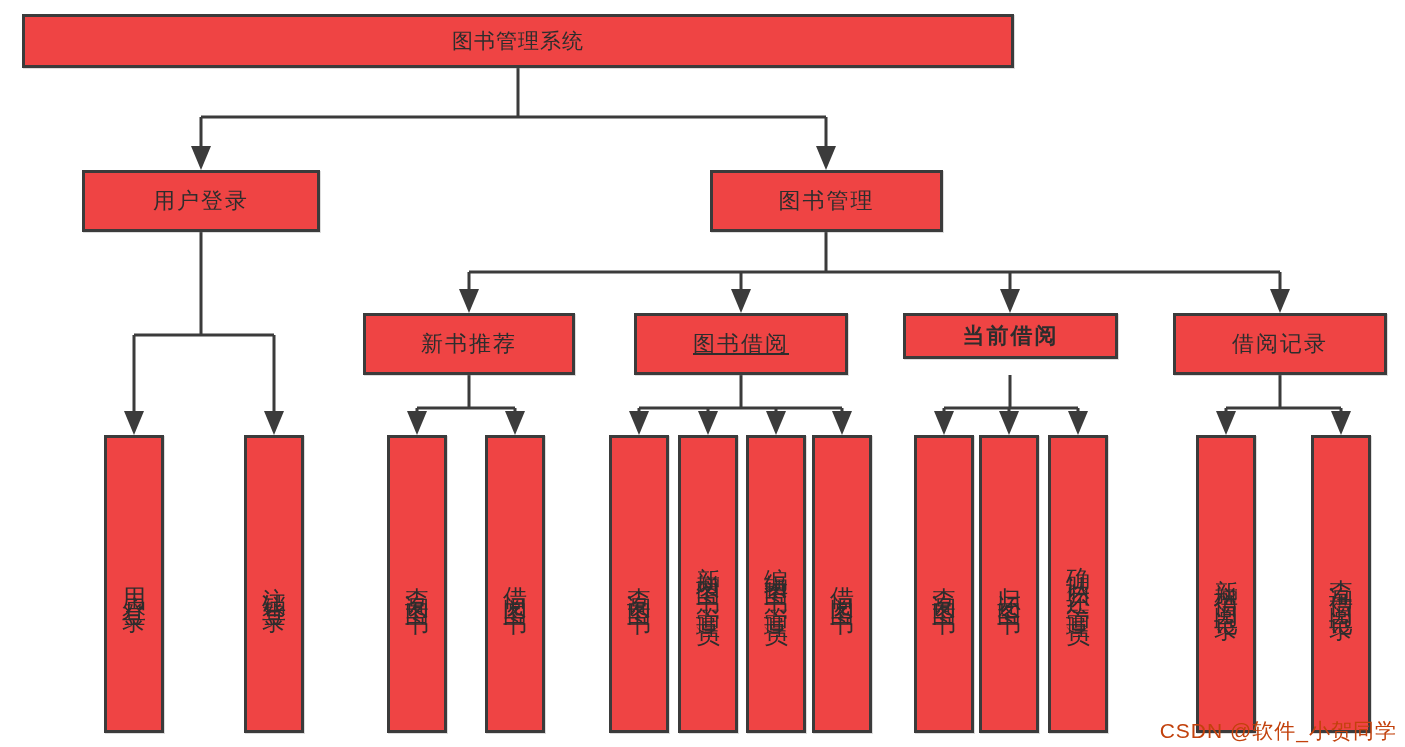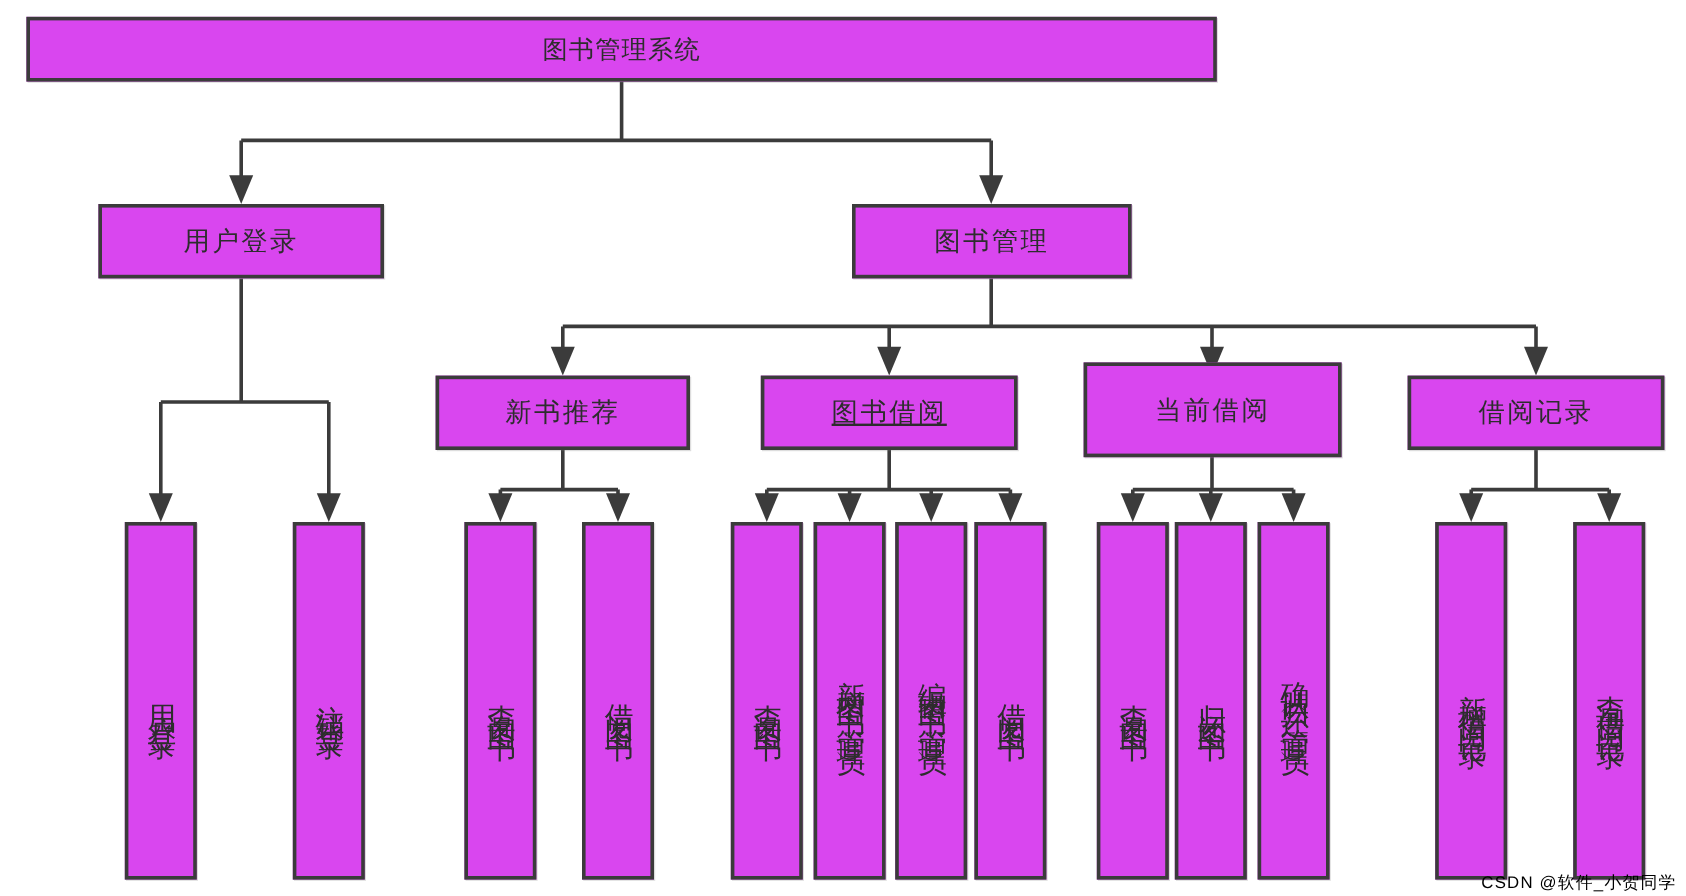--- a/index.html
+++ b/index.html
@@ -18,21 +18,21 @@
   .connectors {
     position: absolute;
     left: 0;
     top: 0;
     width: 1405px;
     height: 747px;
   }
   .node {
     position: absolute;
     box-sizing: border-box;
-    background: #d946ef;
+    background: #ef4444;
     border: 3px solid #3b3b3b;
     color: #2d2d2d;
     display: flex;
     align-items: center;
     justify-content: center;
     text-align: center;
     box-shadow: 1px 1px 0 rgba(120,120,120,0.25);
   }
   .node.root {
     font-size: 21px;
@@ -45,22 +45,22 @@
   .node.leaf {
     writing-mode: vertical-rl;
     font-size: 24px;
     letter-spacing: 8px;
     line-height: 1;
   }
   .watermark {
     position: absolute;
     right: 8px;
     bottom: 2px;
-    font-size: 14px;
-    color: #000000;
+    font-size: 21px;
+    color: #c2410c;
     letter-spacing: 1px;
     white-space: nowrap;
   }
 </style>
 </head>
 <body>
 
 <div class="canvas">
 
   <svg class="connectors" viewBox="0 0 1405 747" xmlns="http://www.w3.org/2000/svg">
@@ -99,21 +99,21 @@
     </g>
   </svg>
 
   <div class="node root" style="left:22px; top:14px; width:992px; height:54px;">图书管理系统</div>
 
   <div class="node branch" style="left:82px; top:170px; width:238px; height:62px;">用户登录</div>
   <div class="node branch" style="left:363px; top:313px; width:212px; height:62px;">新书推荐</div>
 
   <div class="node branch" style="left:710px; top:170px; width:233px; height:62px;">图书管理</div>
   <div class="node branch" style="left:634px; top:313px; width:214px; height:62px;text-decoration:underline;">图书借阅</div>
-  <div class="node branch" style="left:903px; top:302px; width:215px; height:79px;">当前借阅</div>
+  <div class="node branch" style="left:903px; top:313px; width:215px; height:46px;font-weight:bold;">当前借阅</div>
   <div class="node branch" style="left:1173px; top:313px; width:214px; height:62px;">借阅记录</div>
 
   <div class="node leaf" style="left:104px; top:435px; width:60px; height:298px;">用户登录</div>
   <div class="node leaf" style="left:244px; top:435px; width:60px; height:298px;">注销登录</div>
 
   <div class="node leaf" style="left:387px; top:435px; width:60px; height:298px;">查询图书</div>
   <div class="node leaf" style="left:485px; top:435px; width:60px; height:298px;">借阅图书</div>
 
   <div class="node leaf" style="left:609px; top:435px; width:60px; height:298px;">查询图书</div>
   <div class="node leaf" style="left:678px; top:435px; width:60px; height:298px;">新增图书（管理员）</div>

